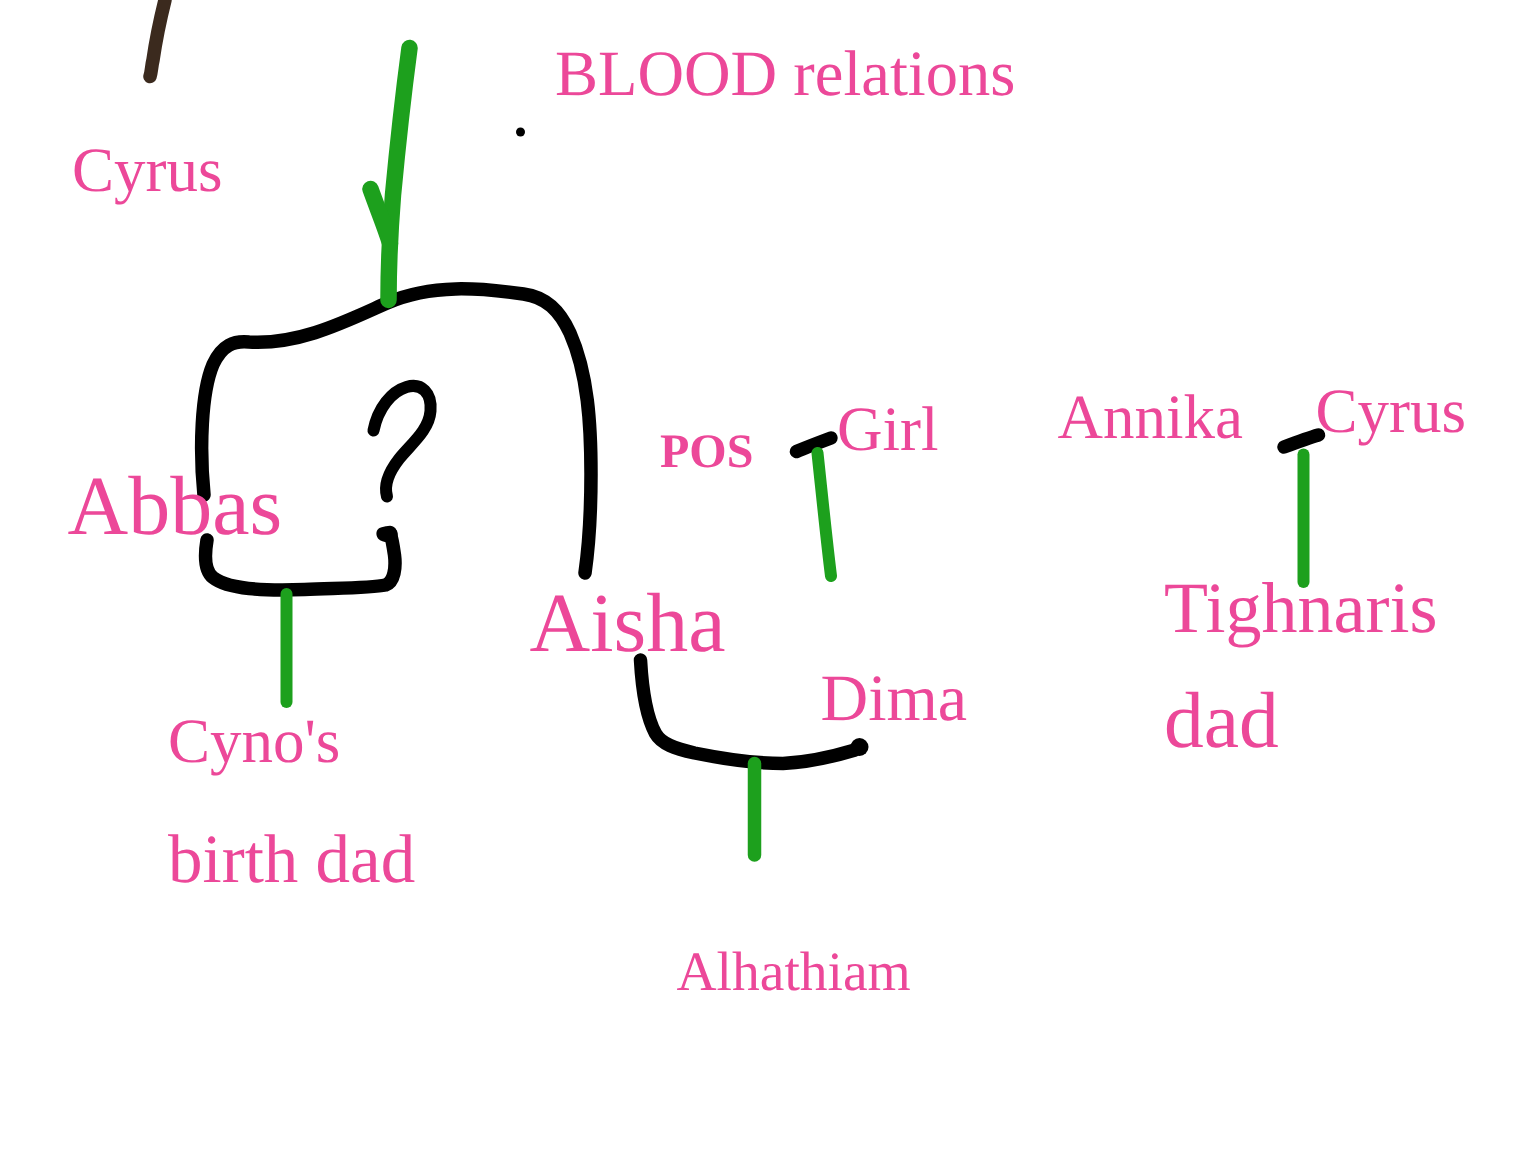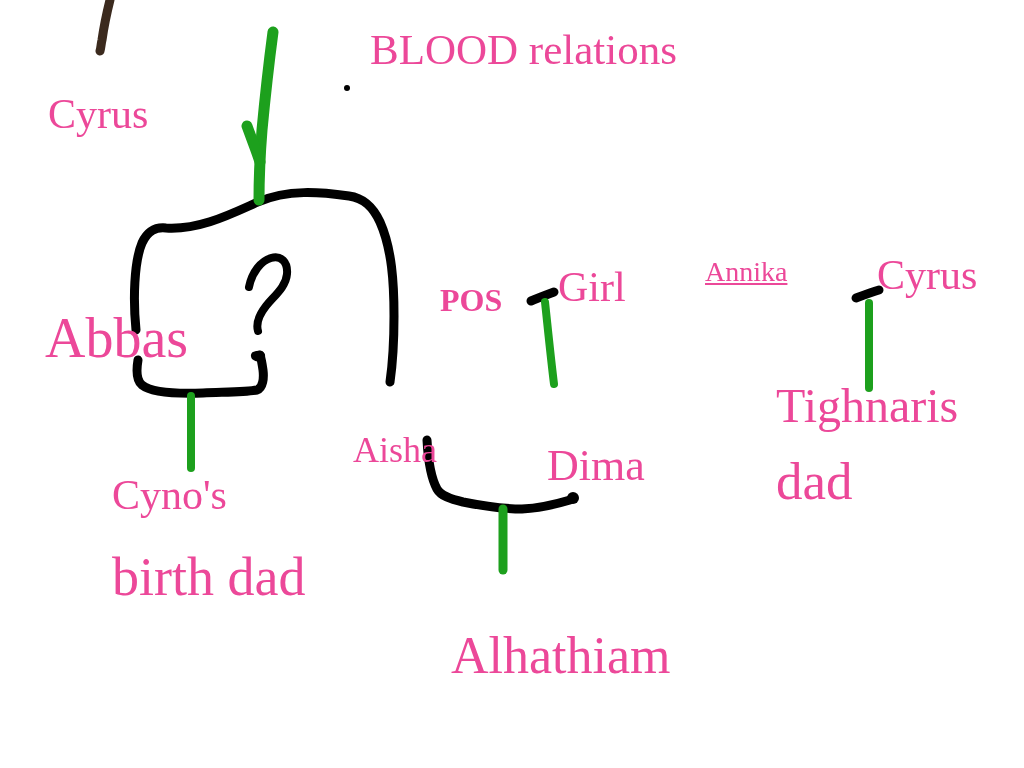--- a/index.html
+++ b/index.html
@@ -49,29 +49,29 @@
   }
   .label.node-sm {
     font-size: 40px;
   }
   
   #lbl-title      { left: 370px; top: 28px;  font-size: 43px; }
   #lbl-cyrus      { left: 48px;  top: 93px;  font-size: 42px; }
   #lbl-abbas      { left: 45px;  top: 310px; font-size: 56px; }
   #lbl-pos        { left: 440px; top: 284px; font-size: 32px; font-weight: bold; }
   #lbl-girl       { left: 558px; top: 266px; font-size: 42px; }
-  #lbl-annika     { left: 705px; top: 258px; font-size: 28px; text-decoration: underline; }
+  #lbl-annika     { left: 705px; top: 258px; font-size: 42px; }
   #lbl-asshat     { left: 877px; top: 254px; font-size: 42px; }
-  #lbl-aisha      { left: 353px; top: 388px; font-size: 36px; margin-top: 44px; }
+  #lbl-aisha      { left: 353px; top: 388px; font-size: 56px; }
   #lbl-dima       { left: 547px; top: 444px; font-size: 44px; }
   #lbl-tighnaris  { left: 776px; top: 382px; font-size: 48px; }
   #lbl-tighdad    { left: 776px; top: 455px; font-size: 53px; }
   #lbl-cynos      { left: 112px; top: 474px; font-size: 42px; }
-  #lbl-birthdad   { left: 112px; top: 550px; font-size: 54px; }
-  #lbl-alhathiam  { left: 451px; top: 630px; font-size: 52px; }
+  #lbl-birthdad   { left: 112px; top: 550px; font-size: 46px; }
+  #lbl-alhathiam  { left: 451px; top: 630px; font-size: 37px; }
 </style>
 </head>
 <body>
 
 <div id="canvas">
 
   <svg class="ink-layer" viewBox="0 0 1024 768" width="1024" height="768" xmlns="http://www.w3.org/2000/svg">
 
     <path d="M 110 0 C 107 12 104 26 102 40 C 101 44 101 48 100 51" stroke="#3b2a1e" stroke-width="9" stroke-linecap="round" fill="none"></path>
 

